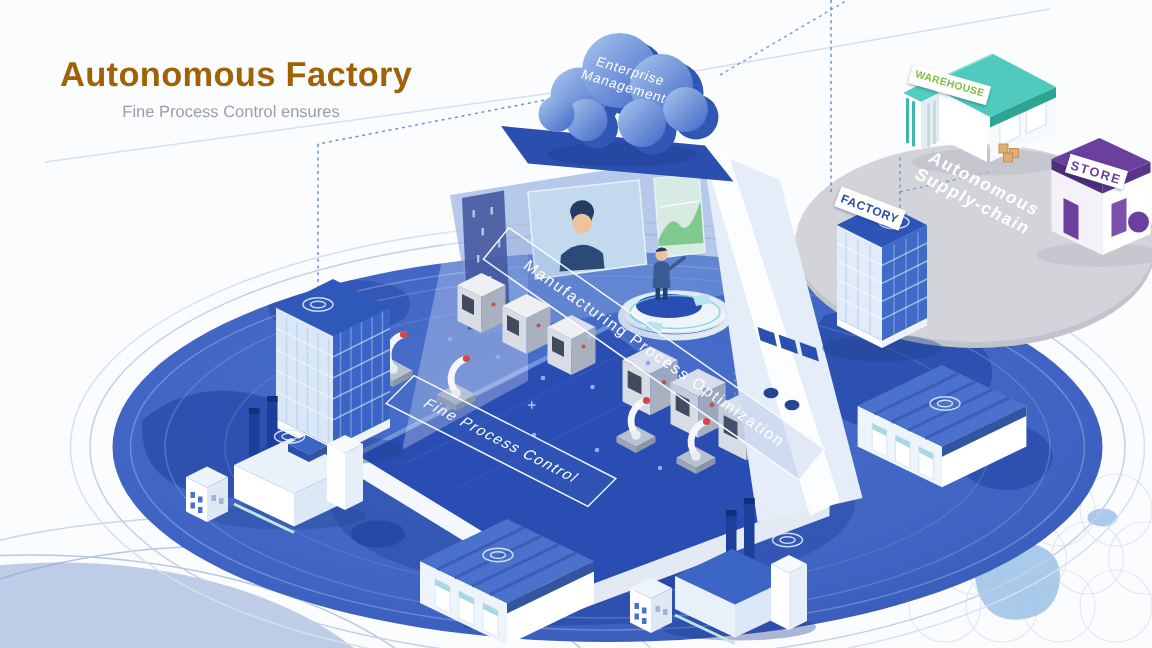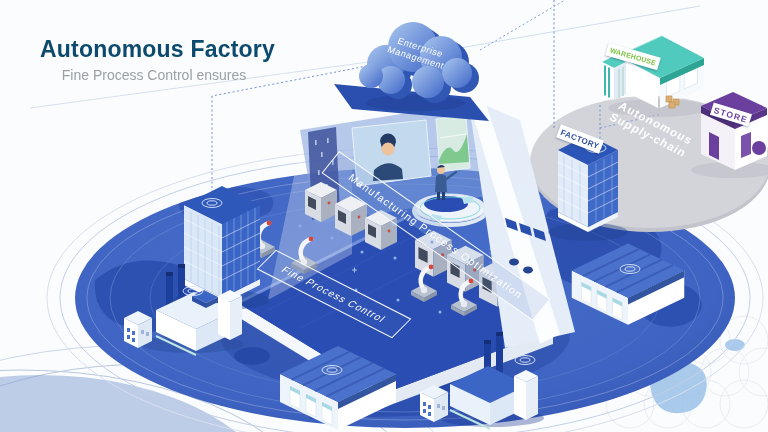--- a/index.html
+++ b/index.html
@@ -6,23 +6,23 @@
   body{width:768px;height:432px;overflow:hidden;position:relative;
        font-family:"Liberation Sans",sans-serif;background:#ffffff;}
   .stage{position:absolute;left:0;top:0;width:768px;height:432px;}
   .label{position:absolute;color:#fff;}
   .boxed{border:1px solid rgba(255,255,255,.95);display:flex;align-items:center;
          justify-content:center;background:rgba(80,110,190,.14);white-space:nowrap;}
   .sign{position:absolute;background:#ffffff;display:flex;align-items:center;
         justify-content:center;font-weight:bold;box-shadow:0 1px 2px rgba(20,40,90,.35);
         white-space:nowrap;}
   .title{position:absolute;left:40px;top:36px;font-size:23px;font-weight:bold;
-         color:#0c4a6e;letter-spacing:.2px;}
+         color:#a16207;letter-spacing:.2px;}
   .subtitle{position:absolute;left:28px;top:68px;width:252px;text-align:center;
-            font-size:14px;line-height:15px;color:#9aa0a6;}
+            font-size:11px;line-height:15px;color:#9aa0a6;}
   .cloud-label{left:376px;top:42px;width:84px;text-align:center;font-size:9px;
                line-height:11px;letter-spacing:.6px;transform:rotate(17deg) skewX(-6deg);}
   .banner{left:307px;top:222px;width:256px;height:26px;font-size:10.5px;
           letter-spacing:1.2px;transform:rotate(35deg) skewX(-4deg);}
   .floor-label{left:258px;top:281px;width:150px;height:24px;font-size:10px;
                letter-spacing:1px;transform:rotate(27deg) skewX(-18deg);}
   .supply-label{left:587px;top:115px;width:130px;text-align:center;font-size:11.5px;
                 line-height:14px;letter-spacing:1px;font-weight:bold;
                 transform:rotate(27deg) skewX(-6deg);}
   .factory-sign{left:557px;top:132px;width:46px;height:14px;color:#2b4f9e;

